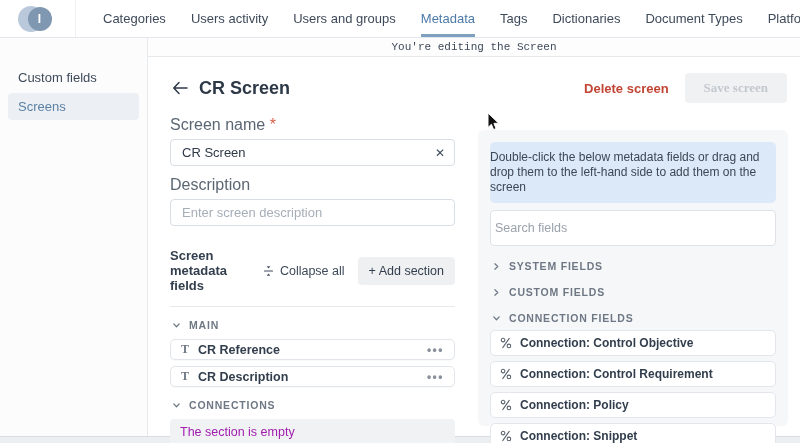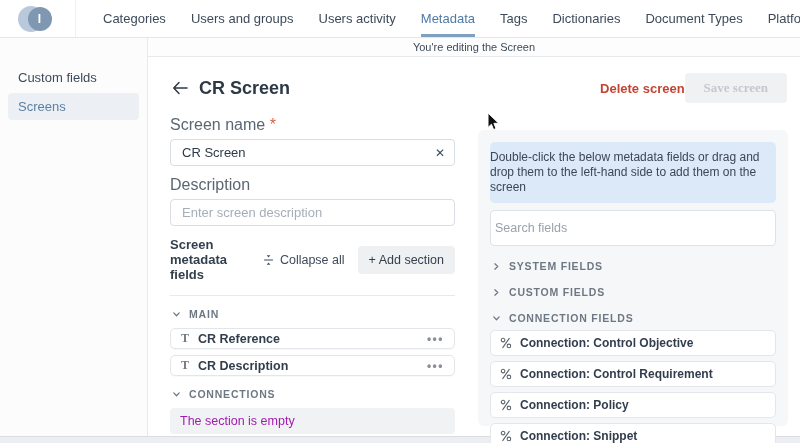--- a/index.html
+++ b/index.html
@@ -16,39 +16,39 @@
   .nav-item { display:flex; align-items:center; font-size:13px; color:#3e4a5a; cursor:pointer; border-bottom:3px solid transparent; padding-top:3px; white-space:nowrap; }
   .nav-item.active { color:#4d7aa7; border-bottom-color:#7fa0bf; }
 
   
   .body-row { display:flex; height:398px; }
   .sidebar { width:148px; flex:none; background:#fcfcfd; border-right:1px solid #e8ebee; padding-top:24px; }
   .side-item { margin:2px 8px; padding:6px 10px; font-size:13px; color:#3e4a5a; border-radius:4px; cursor:pointer; }
   .side-item.active { background:#ecf0f4; color:#5c80a4; }
 
   .content { flex:1; background:#fff; display:flex; flex-direction:column; min-width:0; }
-  .banner { height:19px; flex:none; display:flex; align-items:center; justify-content:center; font-size:11px; color:#3e4a5a; border-bottom:1px solid #e7eaed; background:#fdfdfe; }
+  .banner { height:19px; flex:none; display:flex; align-items:center; justify-content:center; font-size:11px; color:#3e4a5a; border-bottom:1px solid #e7eaed; background:#fdfdfe;font-family:Liberation Mono, monospace; }
 
   .page-header { display:flex; align-items:center; padding:16px 13px 13px 22px; flex:none; }
   .back-btn { width:20px; height:20px; display:flex; align-items:center; justify-content:center; cursor:pointer; }
   .page-title { font-size:18px; font-weight:700; color:#2e3947; margin-left:9px; }
   .header-spacer { flex:1; }
-  .delete-link { color:#c14434; font-size:13px; font-weight:700; margin-right:0; cursor:pointer; }
+  .delete-link { color:#c14434; font-size:13px; font-weight:700; margin-right:16px; cursor:pointer; }
   .save-btn { background:#f0f1f3; color:#c3c8cf; border:none; border-radius:4px; font-size:13px; font-weight:600; padding:7px 19px; font-family:Liberation Serif, serif; }
 
   .content-cols { display:flex; flex:1; padding:0 12px 0 22px; gap:23px; min-height:0; }
   .form-col { width:285px; flex:none; }
   .field-label { display:block; font-size:16px; color:#5b6673; margin-bottom:5px; }
   .req { color:#d9604a; }
   .input-wrap { position:relative; margin-bottom:10px; }
   .text-input { width:100%; height:27px; border:1px solid #d9dee4; border-radius:4px; padding:0 28px 0 11px; font-size:13px; color:#2e3947; font-family:inherit; background:#fff; outline:none; }
   .text-input::placeholder { color:#a6aeb8; }
   .clear-x { position:absolute; right:10px; top:50%; transform:translateY(-52%); font-size:12px; color:#3e4a5a; cursor:pointer; line-height:1; }
 
-  .toolbar { display:flex; align-items:center; margin-top:11px; }
+  .toolbar { display:flex; align-items:center; margin-top:22px; }
   .toolbar-title { flex:1; font-size:13px; font-weight:600; color:#333f4e; }
   .collapse-all { display:flex; align-items:center; gap:6px; font-size:12.5px; color:#3e4a5a; margin-right:13px; cursor:pointer; }
   .add-section-btn { background:#eef0f2; border:none; border-radius:4px; padding:7px 11px; font-size:12.5px; color:#333f4e; font-family:inherit; cursor:pointer; white-space:nowrap; }
   .divider { border:none; border-top:1px solid #e7eaed; margin:13px 0 6px; }
 
   .sec-header { display:flex; align-items:center; gap:8px; font-size:10.5px; font-weight:700; letter-spacing:.8px; color:#6e7884; margin:12px 2px 8px; cursor:pointer; }
   .field-card { display:flex; align-items:center; gap:9px; height:21px; padding:0 10px; background:#fff; border:1px solid #e2e6ea; border-radius:5px; margin-bottom:6px; box-shadow:0 1px 1px rgba(40,50,60,.03); cursor:grab; }
   .t-icon { color:#6e7884; font-size:12px; font-weight:600; font-family:"Liberation Serif",serif; }
   .field-name { flex:1; font-size:12.5px; font-weight:700; color:#323e4d; }
   .dots { color:#8a919b; font-weight:700; font-size:12px; letter-spacing:1.5px; cursor:pointer; line-height:0; }
@@ -75,22 +75,22 @@
 
 <div class="topnav">
   <div class="avatar-zone">
     <div class="avatar">
       <span class="halo"></span>
       <span class="core">I</span>
     </div>
   </div>
   <nav class="nav-items" id="nav-items">
       <div class="nav-item">Categories</div>
+      <div class="nav-item">Users activity</div>
       <div class="nav-item">Users and groups</div>
-      <div class="nav-item">Users activity</div>
       <div class="nav-item active">Metadata</div>
       <div class="nav-item">Tags</div>
       <div class="nav-item">Dictionaries</div>
       <div class="nav-item">Document Types</div>
       <div class="nav-item">Platform Configuration</div>
     </nav>
 </div>
 
 <div class="body-row">
   <aside class="sidebar" id="sidebar">

